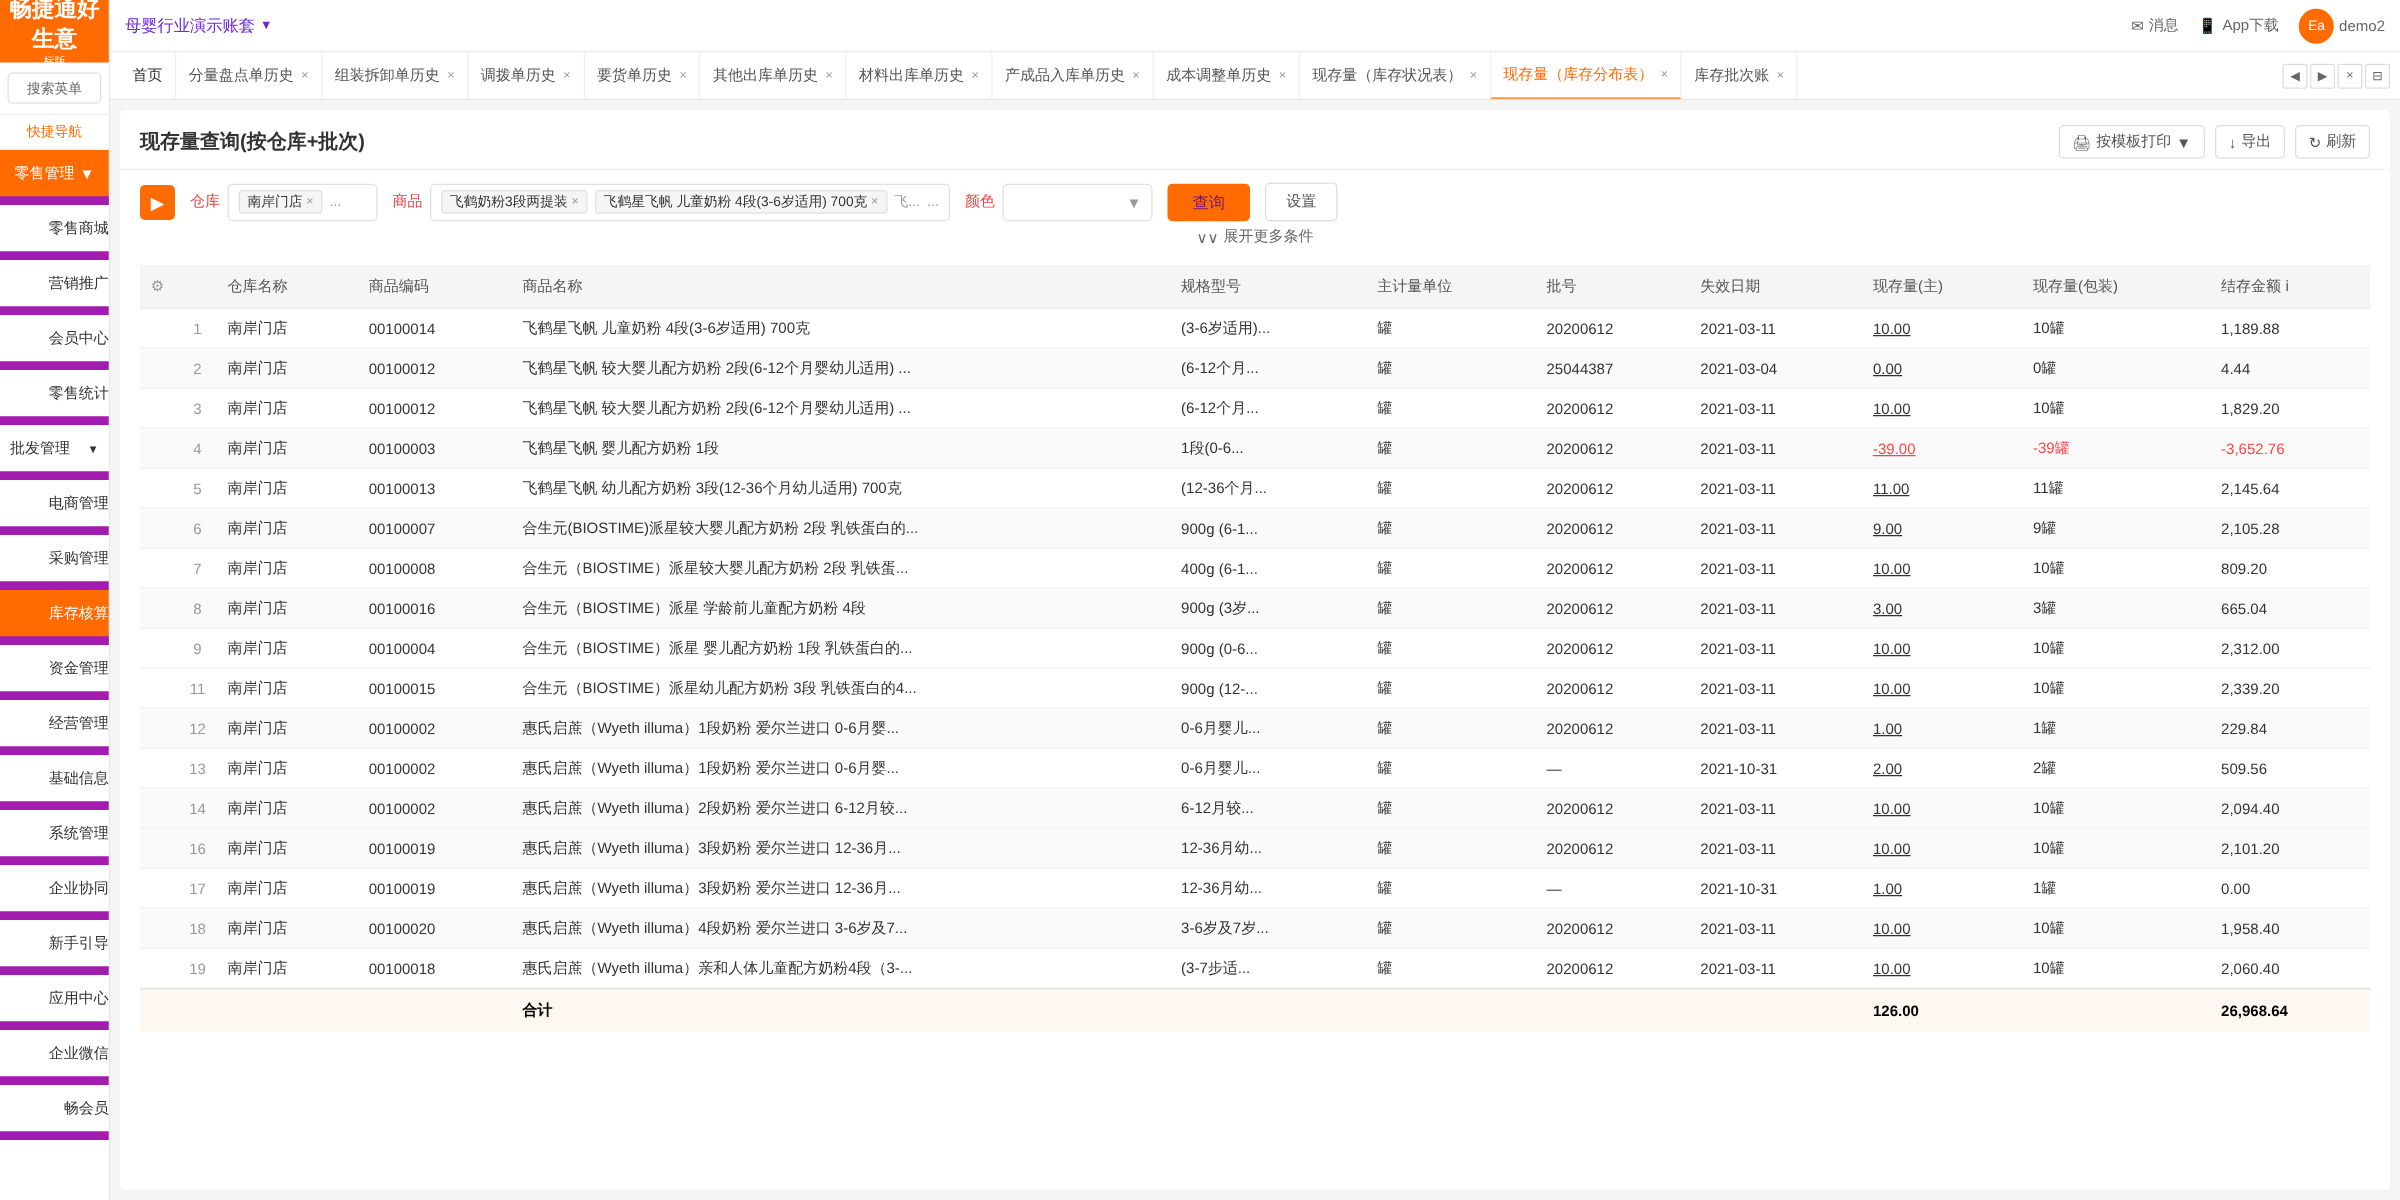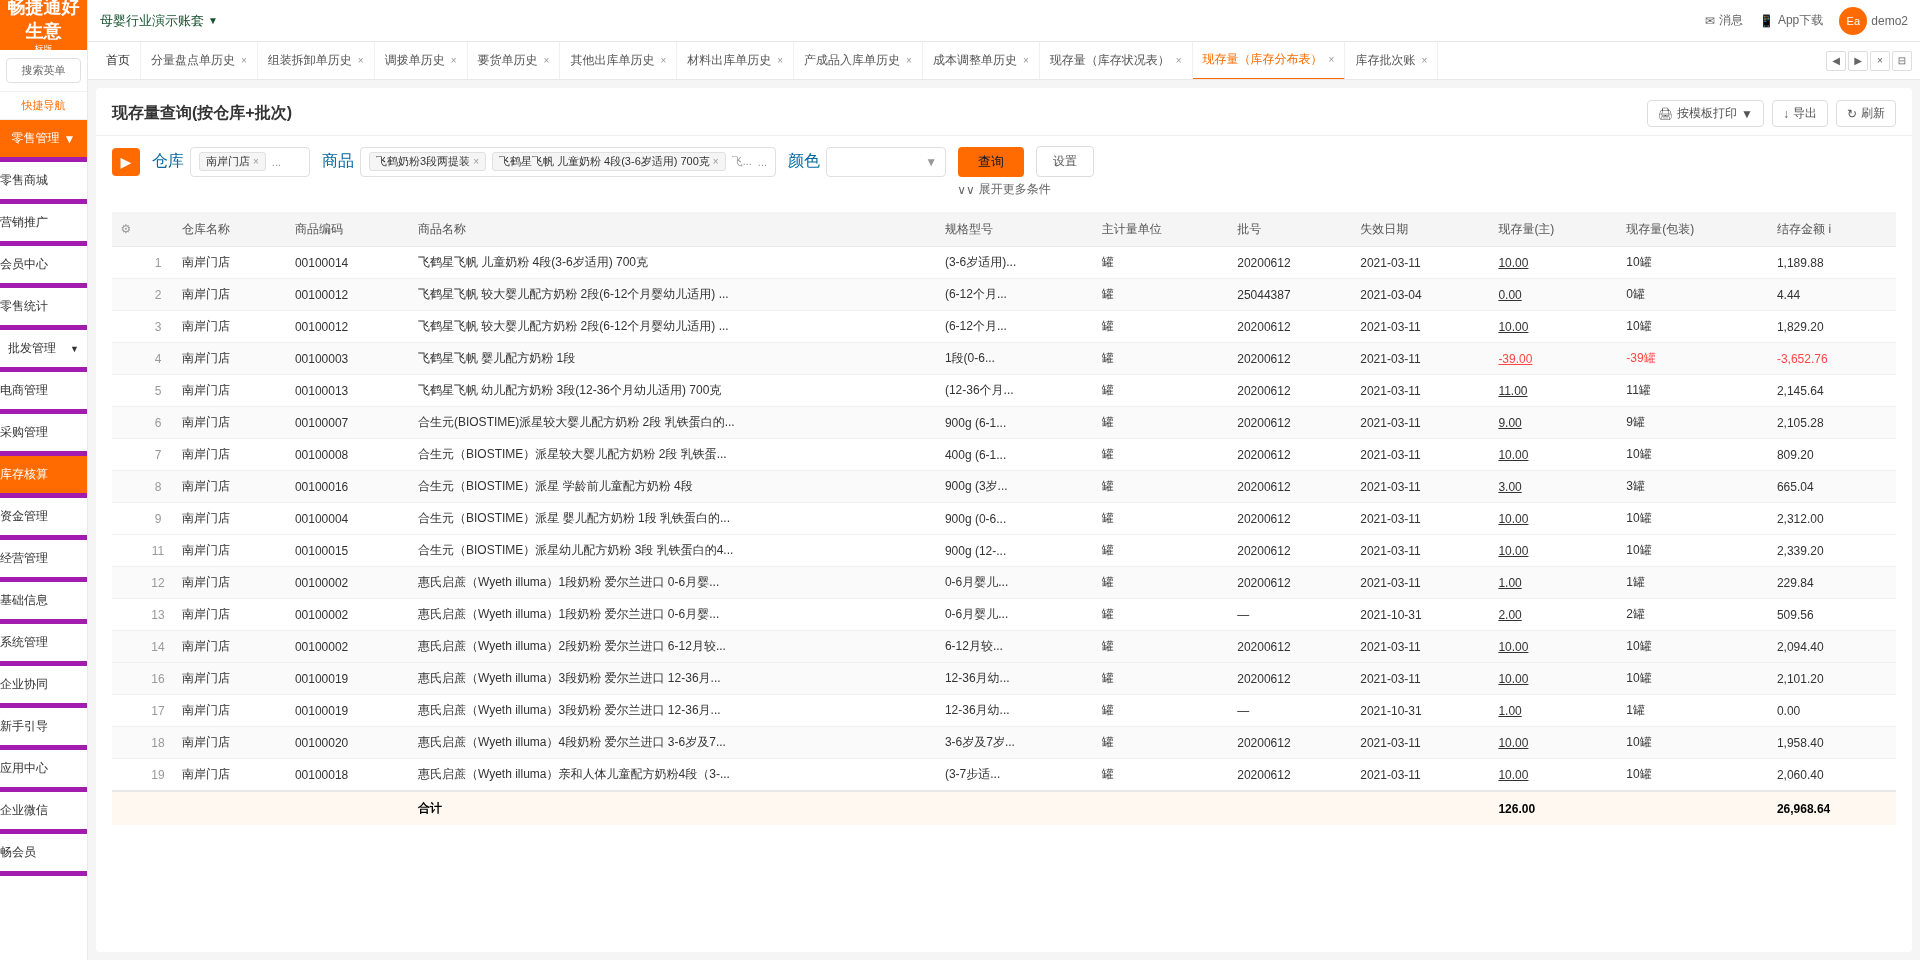--- a/index.html
+++ b/index.html
@@ -6,30 +6,30 @@
     body { font-family: "Microsoft YaHei", "PingFang SC", sans-serif; font-size: 12px; background: #f5f5f5; display: flex; height: 960px; overflow: hidden; }
 
     
     .sidebar { width: 88px; background: #fff; display: flex; flex-direction: column; border-right: 1px solid #e8e8e8; flex-shrink: 0; }
     .sidebar-logo { background: #ff6b00; padding: 8px 0; text-align: center; color: #fff; font-size: 11px; height: 50px; display: flex; flex-direction: column; align-items: center; justify-content: center; }
     .sidebar-logo .logo-text { font-size: 18px; font-weight: bold; }
     .sidebar-logo .logo-sub { font-size: 9px; }
     .sidebar-search { padding: 8px 6px; border-bottom: 1px solid #f0f0f0; }
     .sidebar-search-btn { width: 100%; background: #fff; border: 1px solid #e0e0e0; border-radius: 4px; padding: 4px 0; text-align: center; color: #666; font-size: 11px; cursor: pointer; }
     .sidebar-nav-btn { padding: 6px 0; text-align: center; color: #ff6b00; font-size: 11px; border-bottom: 1px solid #f0f0f0; cursor: pointer; }
-    .sidebar-item { padding: 10px 0; text-align: left; color: #333; font-size: 12px; cursor: pointer; border-bottom: 5px solid #a21caf; }
+    .sidebar-item { padding: 10px 0; text-align: right; color: #333; font-size: 12px; cursor: pointer; border-bottom: 7px solid #a21caf; }
     .sidebar-item.active { background: #ff6b00; color: #fff; }
 
     
     .main { flex: 1; display: flex; flex-direction: column; overflow: hidden; }
 
     
     .topbar { background: #fff; border-bottom: 1px solid #e8e8e8; padding: 0 12px; display: flex; align-items: center; justify-content: space-between; height: 42px; flex-shrink: 0; }
     .topbar-left { display: flex; align-items: center; gap: 8px; }
-    .topbar-dropdown { display: flex; align-items: center; gap: 4px; color: #14532d; font-size: 13px; cursor: pointer; }
+    .topbar-dropdown { display: flex; align-items: center; gap: 4px; color: #6d28d9; font-size: 13px; cursor: pointer; }
     .topbar-right { display: flex; align-items: center; gap: 16px; color: #666; font-size: 12px; }
     .topbar-right-item { display: flex; align-items: center; gap: 4px; cursor: pointer; }
     .avatar { width: 28px; height: 28px; border-radius: 50%; background: #ff6b00; color: #fff; display: flex; align-items: center; justify-content: center; font-size: 11px; }
 
     
     .tabbar { background: #fff; border-bottom: 1px solid #e8e8e8; display: flex; align-items: center; padding: 0 8px; height: 38px; overflow: hidden; flex-shrink: 0; }
     .tab { display: flex; align-items: center; gap: 4px; padding: 0 10px; height: 38px; border-right: 1px solid #f0f0f0; color: #555; font-size: 12px; cursor: pointer; white-space: nowrap; flex-shrink: 0; }
     .tab:first-child { color: #333; font-weight: 500; }
     .tab.active { color: #ff6b00; border-bottom: 2px solid #ff6b00; }
     .tab-close { color: #999; font-size: 10px; cursor: pointer; margin-left: 2px; }
@@ -45,29 +45,29 @@
     .page-title { font-size: 16px; font-weight: bold; color: #333; }
     .page-header-actions { display: flex; align-items: center; gap: 8px; }
     .btn-template { display: flex; align-items: center; gap: 4px; border: 1px solid #ddd; border-radius: 4px; padding: 4px 10px; color: #555; font-size: 12px; cursor: pointer; background: #fff; }
     .btn-export { display: flex; align-items: center; gap: 4px; border: 1px solid #ddd; border-radius: 4px; padding: 4px 10px; color: #555; font-size: 12px; cursor: pointer; background: #fff; }
     .btn-refresh { display: flex; align-items: center; gap: 4px; border: 1px solid #ddd; border-radius: 4px; padding: 4px 10px; color: #555; font-size: 12px; cursor: pointer; background: #fff; }
 
     
     .filter-area { padding: 10px 16px; background: #fff; }
     .filter-row { display: flex; align-items: center; gap: 12px; flex-wrap: wrap; }
     .filter-group { display: flex; align-items: center; gap: 6px; }
-    .filter-label { color: #0369a1; font-size: 16px; white-space: nowrap; }
+    .filter-label { color: #ef4444; font-size: 12px; white-space: nowrap; }
     .filter-expand { display: flex; align-items: center; justify-content: center; width: 28px; height: 28px; background: #ff6b00; color: #fff; border-radius: 4px; cursor: pointer; font-size: 14px; }
     .filter-tag-container { display: flex; align-items: center; gap: 6px; flex: 1; border: 1px solid #e0e0e0; border-radius: 4px; padding: 3px 8px; min-width: 120px; height: 30px; }
     .filter-tag { display: flex; align-items: center; gap: 3px; background: #f5f5f5; border: 1px solid #e0e0e0; border-radius: 3px; padding: 1px 6px; font-size: 11px; color: #333; }
     .filter-tag-close { color: #999; cursor: pointer; font-size: 10px; }
     .filter-tag-more { color: #999; font-size: 11px; cursor: pointer; }
     .filter-product-container { display: flex; align-items: center; gap: 6px; flex: 1; border: 1px solid #e0e0e0; border-radius: 4px; padding: 3px 8px; min-width: 300px; height: 30px; }
     .filter-color-container { display: flex; align-items: center; gap: 6px; flex: 1; border: 1px solid #e0e0e0; border-radius: 4px; padding: 3px 8px; min-width: 120px; height: 30px; }
-    .btn-query { background: #ff6b00; color: #0f172a; border: none; border-radius: 4px; padding: 6px 20px; font-size: 13px; cursor: pointer; }
+    .btn-query { background: #ff6b00; color: #701a75; border: none; border-radius: 4px; padding: 6px 20px; font-size: 13px; cursor: pointer; }
     .btn-settings { background: #fff; border: 1px solid #ddd; border-radius: 4px; padding: 6px 16px; font-size: 12px; color: #555; cursor: pointer; }
 
     .expand-more { display: flex; align-items: center; justify-content: center; padding: 4px; color: #666; font-size: 12px; cursor: pointer; gap: 4px; }
 
     
     .table-area { padding: 0 16px 16px; }
     table { width: 100%; border-collapse: collapse; font-size: 12px; }
     thead tr { background: #f5f5f5; }
     thead th { padding: 8px 6px; text-align: left; color: #555; font-weight: 500; border-bottom: 1px solid #e8e8e8; white-space: nowrap; }
     tbody tr { background: #fff; }

